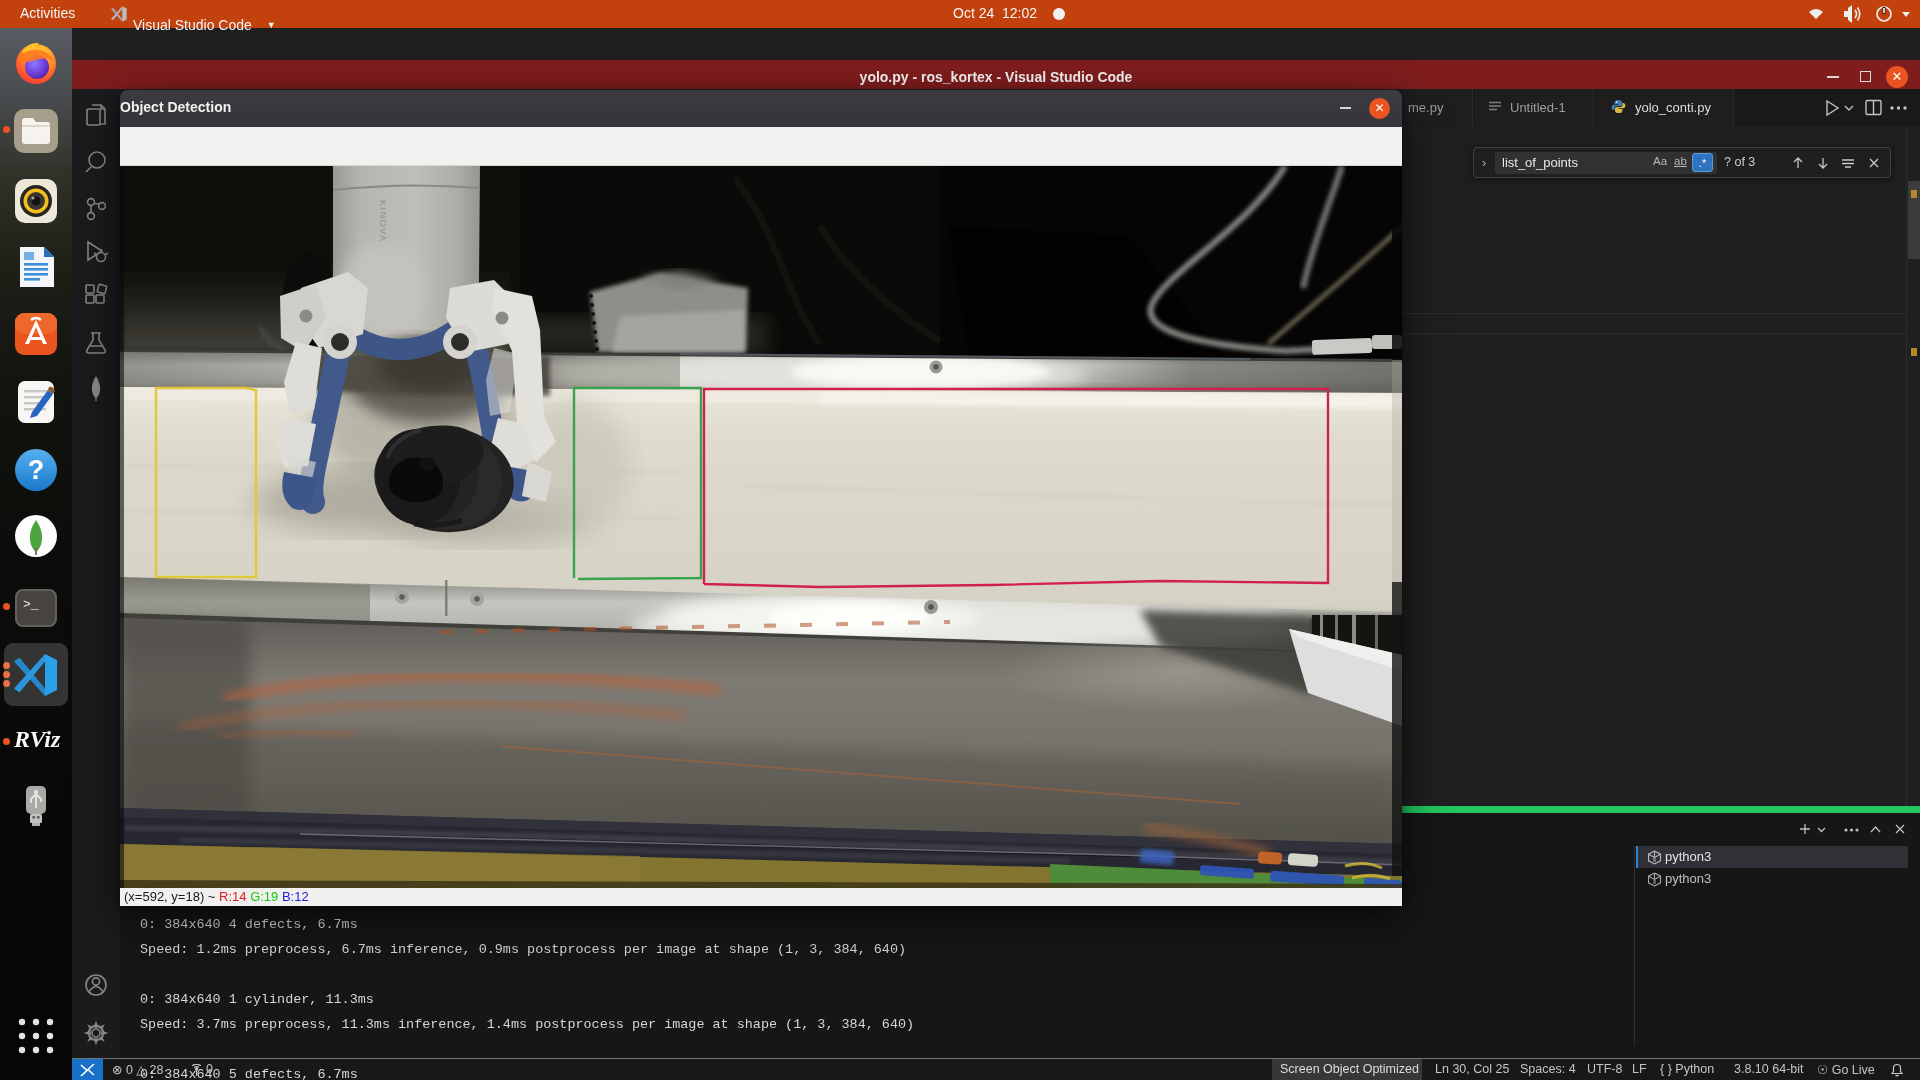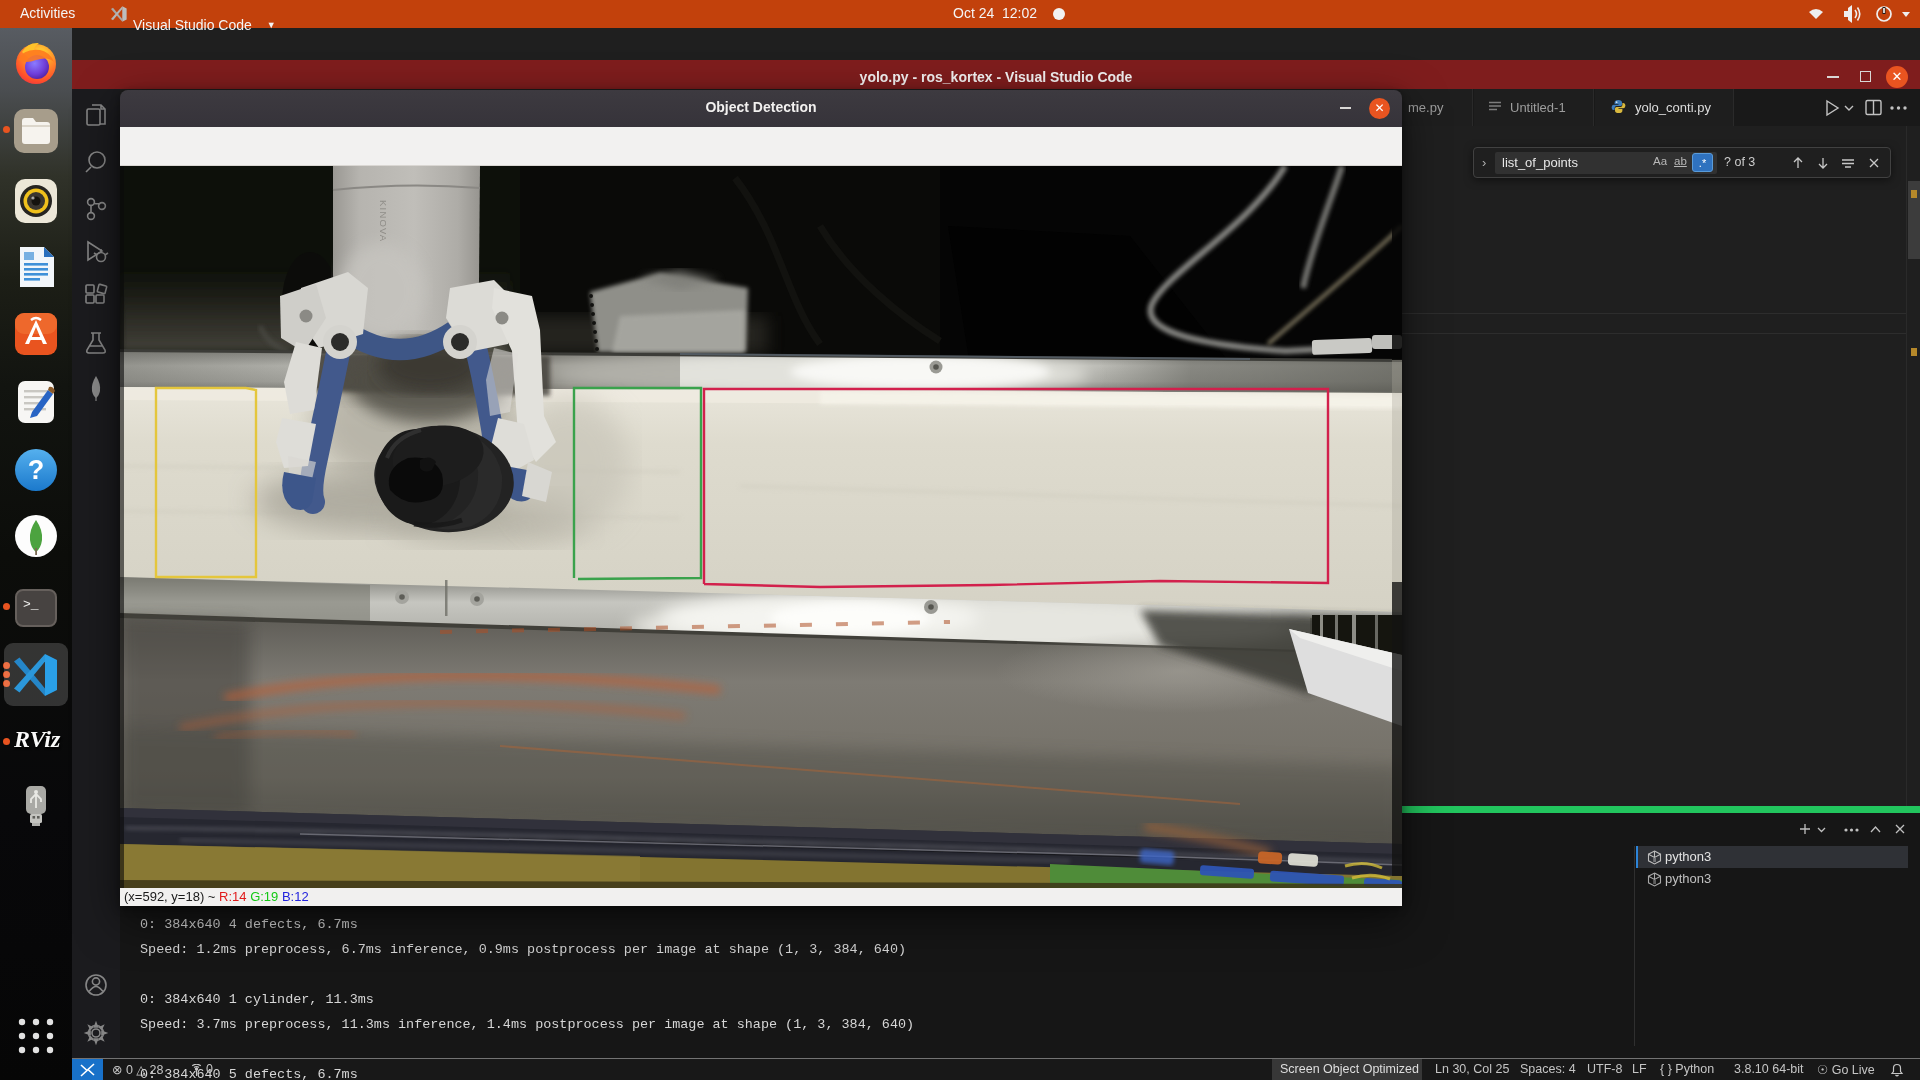--- a/index.html
+++ b/index.html
@@ -32,21 +32,21 @@
 #panel { left:48px; top:778px; width:1800px; height:252px; background:#161616; border-top:7px solid #22c55e; }
 #statusbar { left:0; top:1030px; width:1848px; height:22px; background:#181818; border-top:1px solid #737373; color:#c5c5c5; font-size:12.5px; }
 #statusbar .it { position:absolute; top:3px; }
 
 
 #term { left:68px; top:884px; width:1100px; color:#d6d6d6; font-family:"Liberation Mono", monospace; font-size:13.45px; line-height:25px; white-space:pre; }
 
 
 #odwin { left:120px; top:90px; width:1282px; height:816px; border-radius:8px 8px 0 0; box-shadow:0 14px 44px rgba(0,0,0,0.55), 0 2px 8px rgba(0,0,0,0.4); }
 #od-title { left:0; top:0; width:1282px; height:37px; background:linear-gradient(180deg,#3d3a40,#36333a); border-radius:8px 8px 0 0; }
-#od-title .t { width:100%; text-align:center; top:9px; font-size:14px; font-weight:bold; color:#f2f0ef; }
+#od-title .t { width:100%; text-align:left; top:9px; font-size:14px; font-weight:bold; color:#f2f0ef; }
 #od-toolbar { left:0; top:37px; width:1282px; height:39px; background:#f2f1f0; border-bottom:1px solid #dad7d3; }
 #od-img { left:0; top:76px; width:1282px; height:722px; background:#0b0b09; }
 #od-status { left:0; top:798px; width:1282px; height:18px; background:#f1f0ef; font-size:13px; color:#1a1a1a; }
 </style>
 </head>
 <body>
 <div id="stage">
 
   <div id="vscode" class="abs">
     <div id="vsc-title" class="abs">

